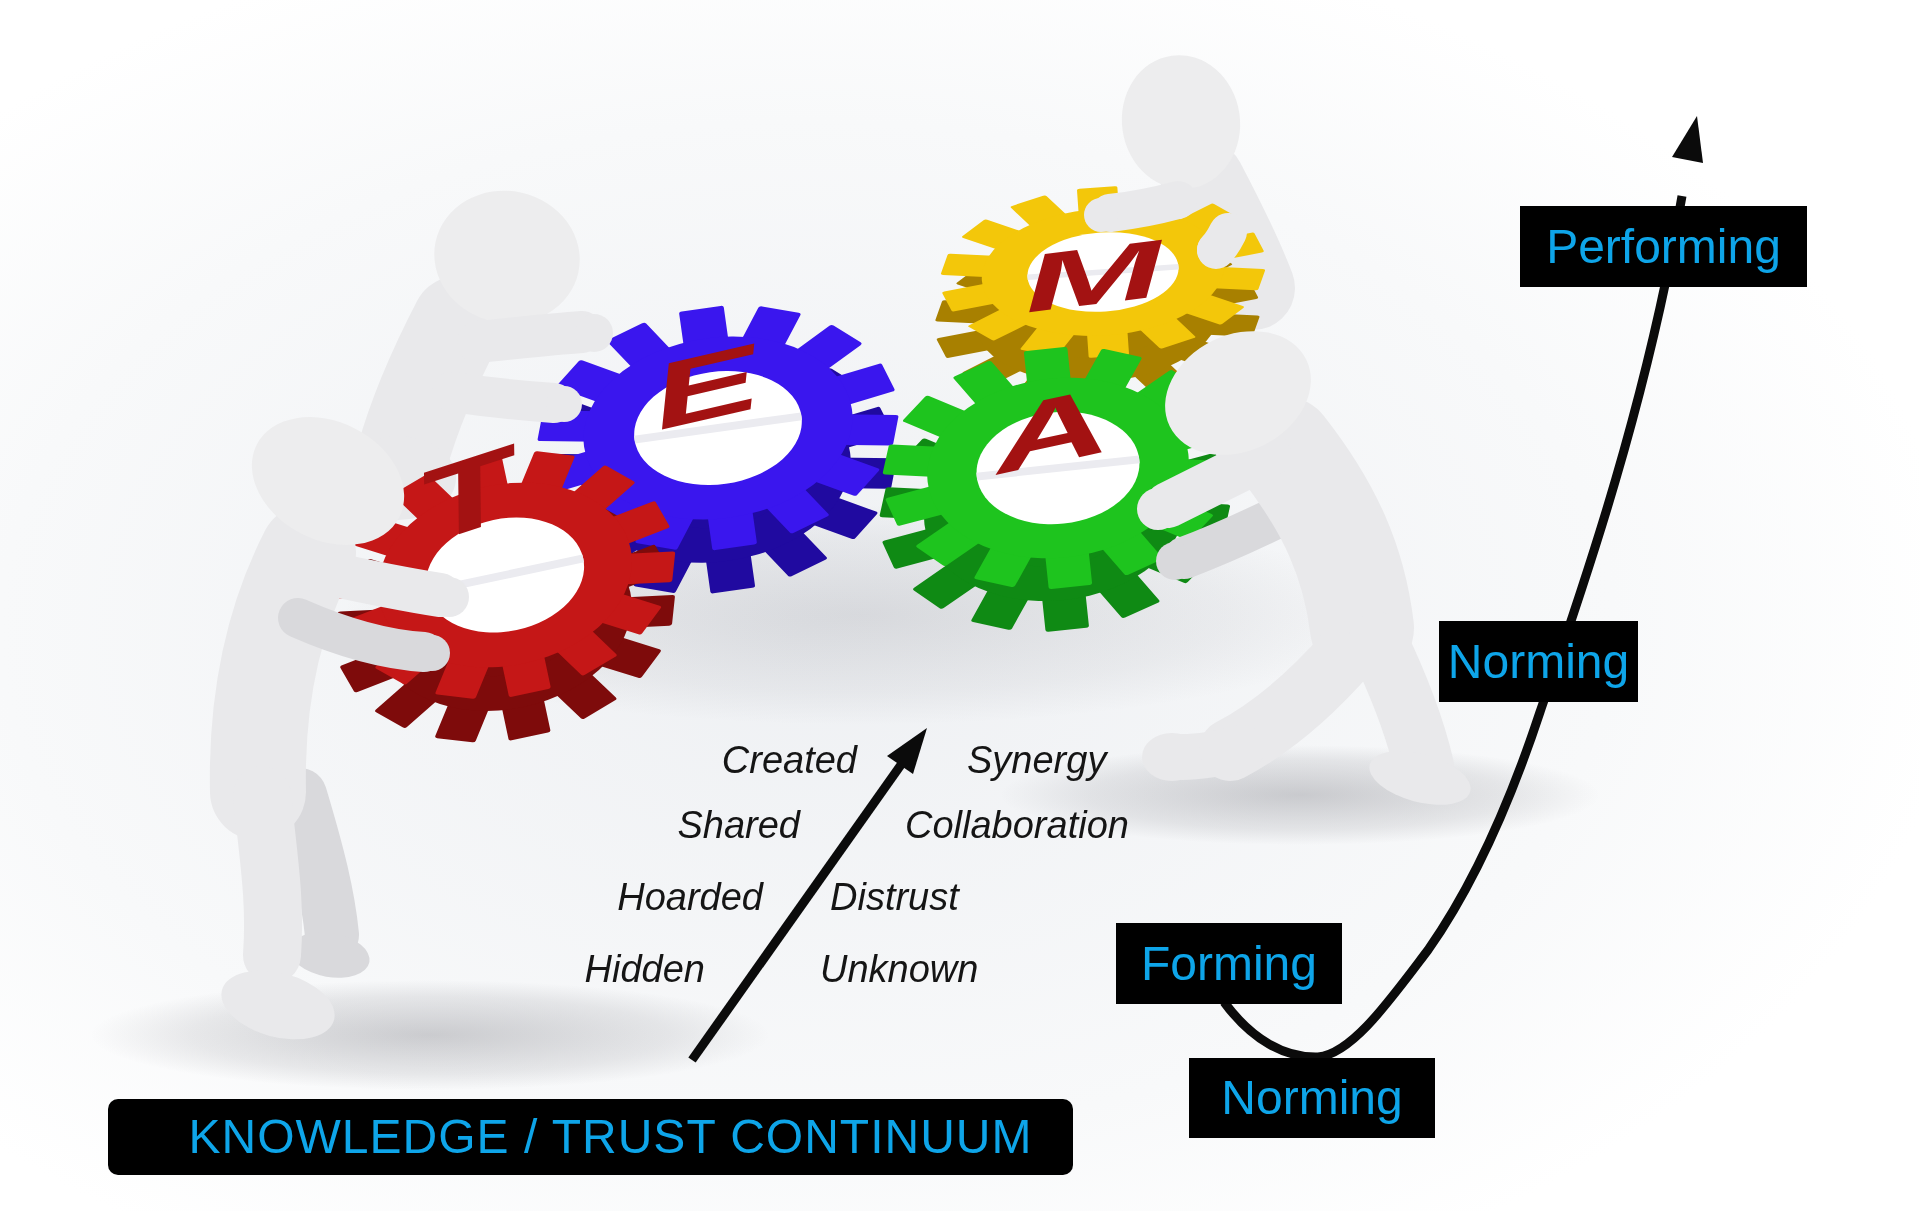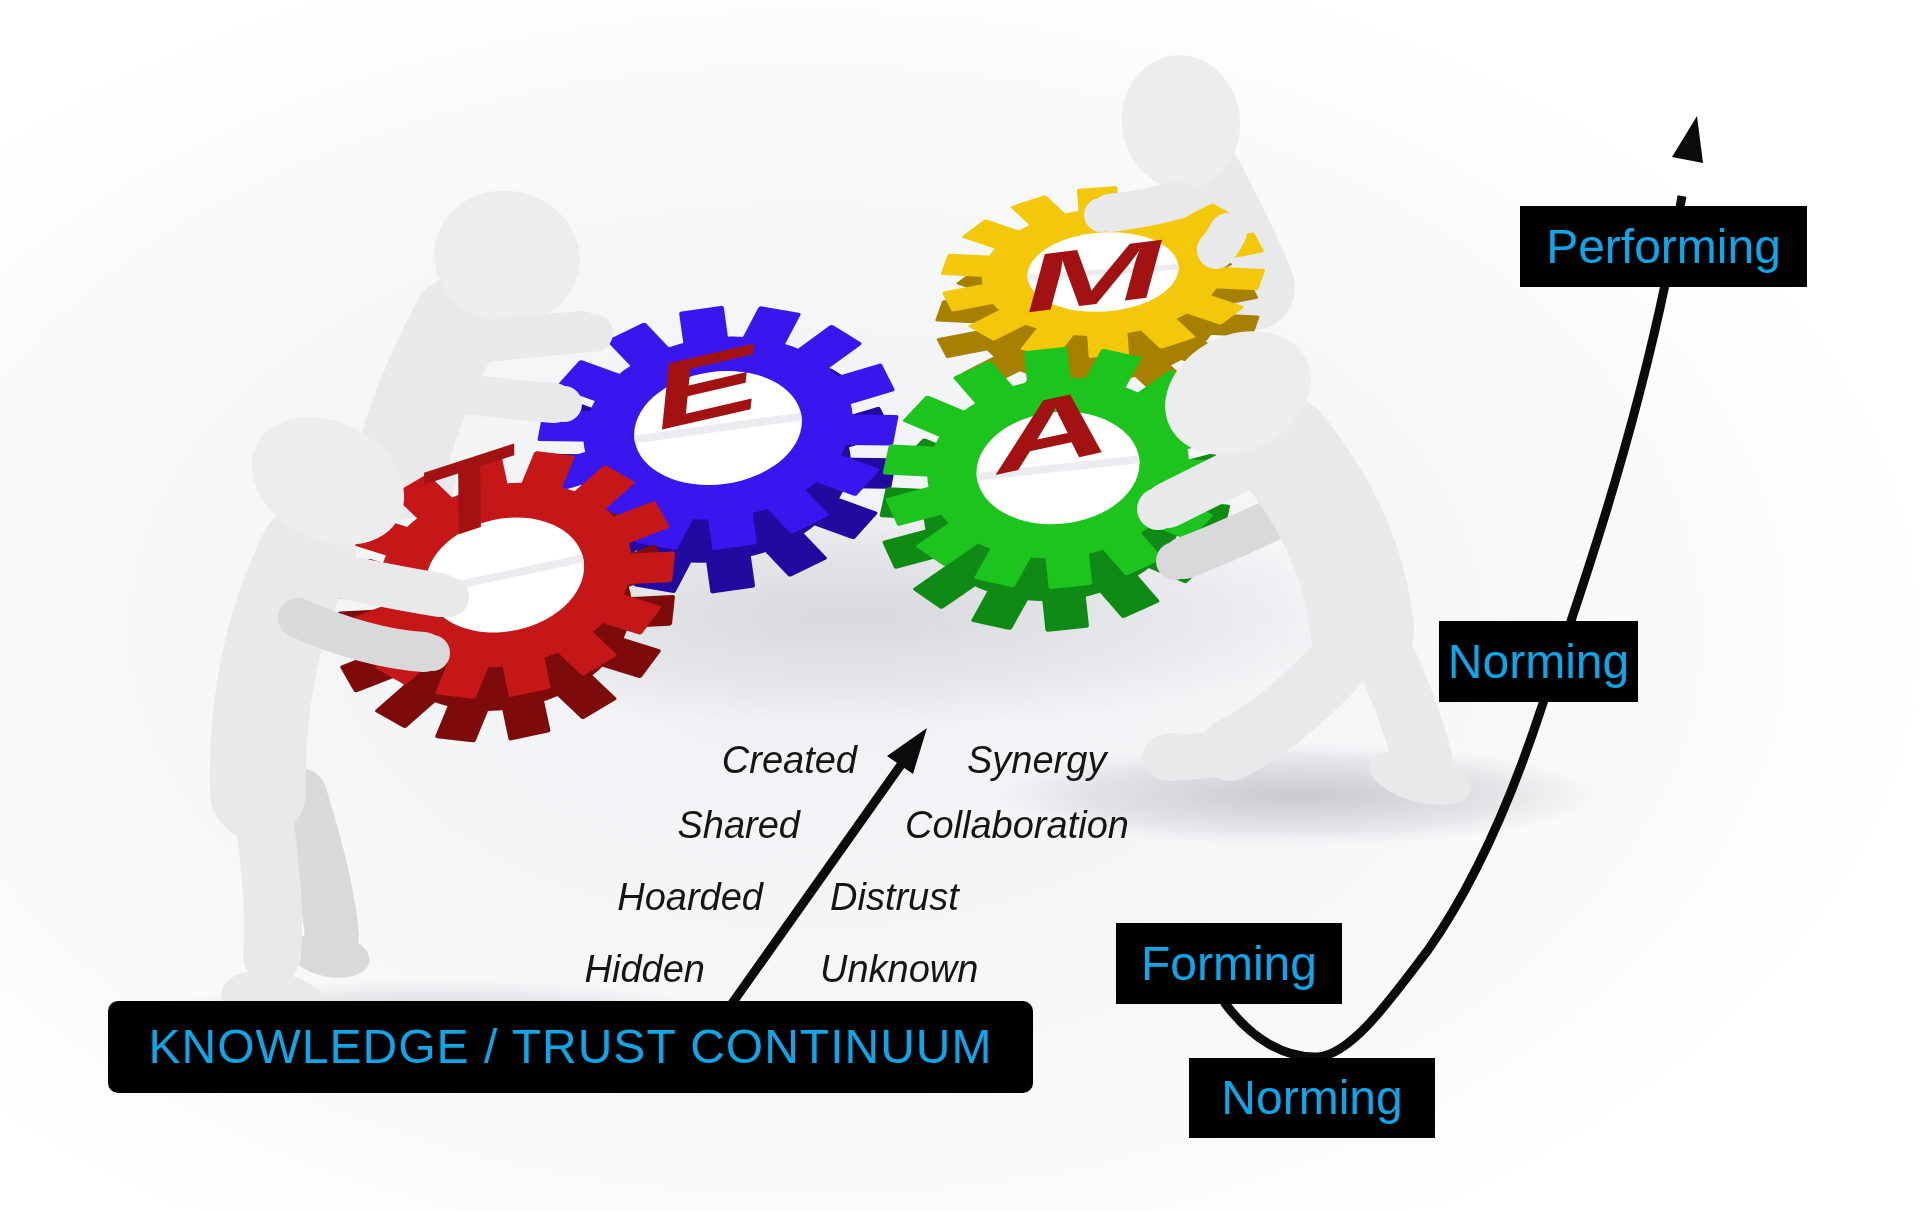--- a/index.html
+++ b/index.html
@@ -11,22 +11,22 @@
   .sbox{
     position:absolute;background:#000000;color:#0ea5e9;
     display:flex;align-items:center;justify-content:center;
     font-size:48px;line-height:1;white-space:nowrap;z-index:5;
   }
   .sbox.performing{left:1520px;top:206px;width:287px;height:81px;}
   .sbox.norming{left:1439px;top:621px;width:199px;height:81px;}
   .sbox.forming{left:1116px;top:923px;width:226px;height:81px;}
   .sbox.storming{left:1189px;top:1058px;width:246px;height:80px;}
   .sbox.knowledge{
-    left:108px;top:1001px;width:925px;height:92px;border-radius:10px;
-    font-size:48px;letter-spacing:1px;
+    left:108px;top:1099px;width:925px;height:76px;border-radius:10px;
+    font-size:48px;letter-spacing:1px;padding-left:40px;
   }
   .word{
     position:absolute;font-style:italic;font-size:38px;line-height:38px;
     color:#151515;white-space:nowrap;z-index:4;
   }
   .word.created{top:741px;right:1063px;}
   .word.shared{top:806px;right:1120px;}
   .word.hoarded{top:878px;right:1157px;}
   .word.hidden{top:950px;right:1215px;}
   .word.synergy{top:741px;left:967px;}

